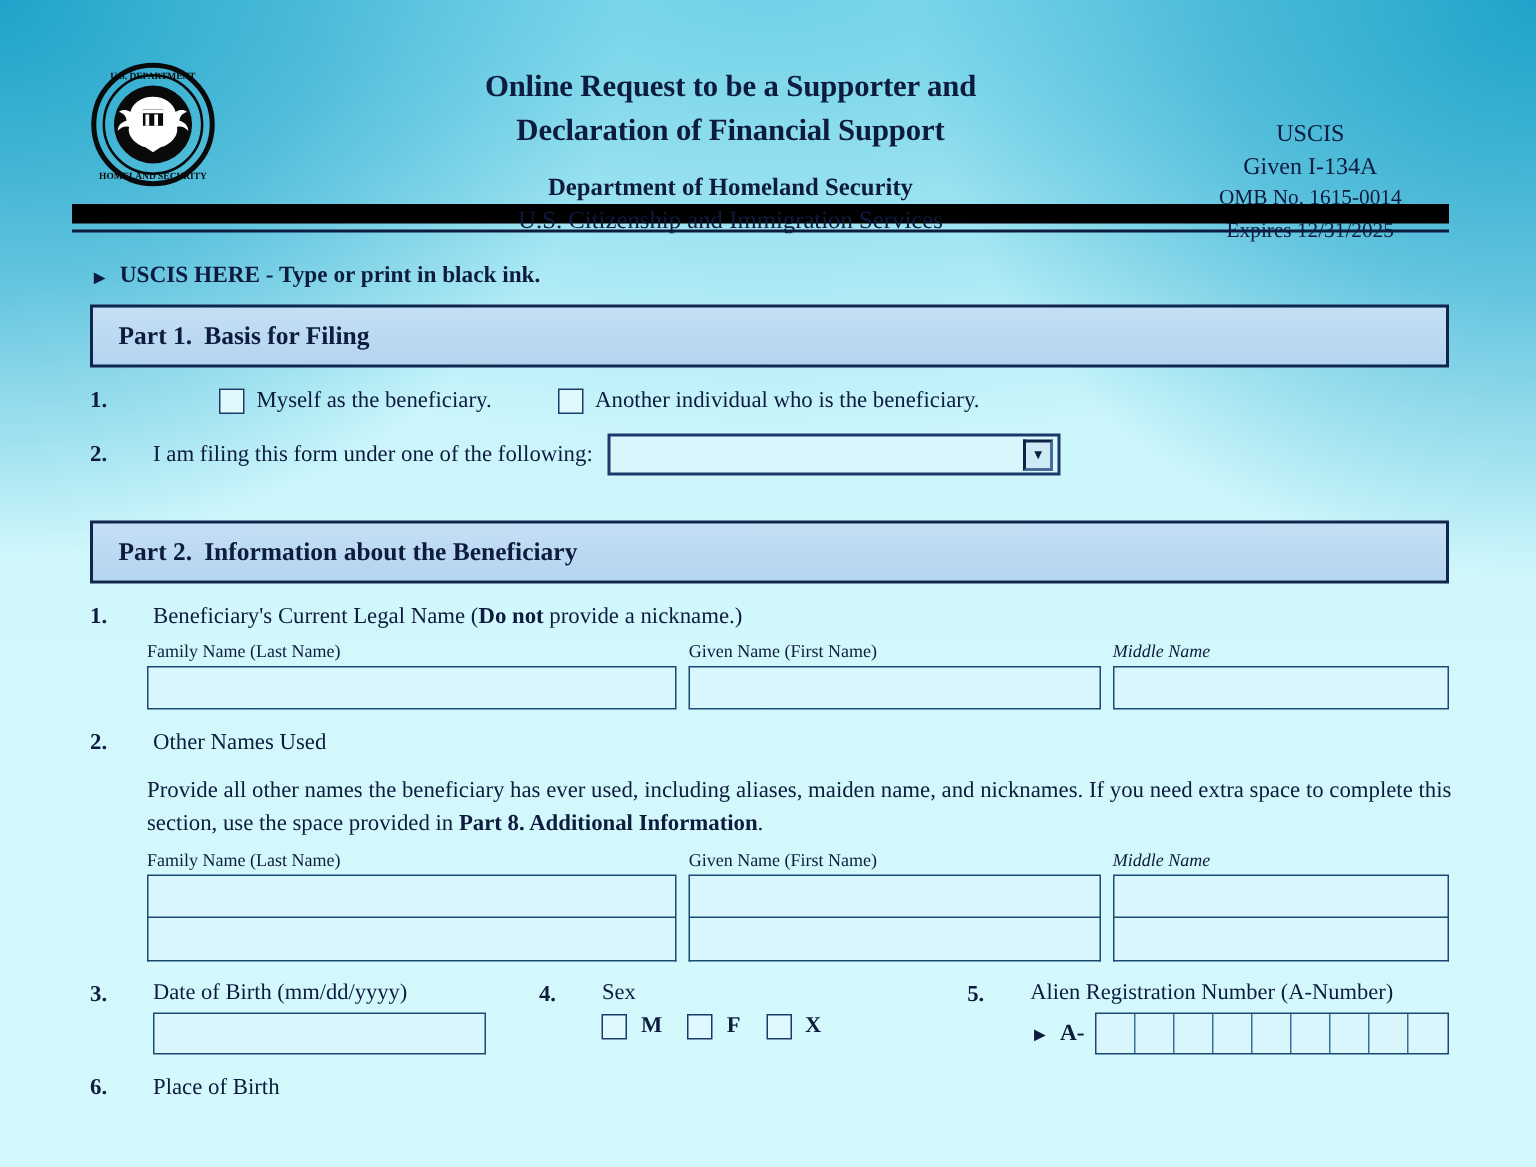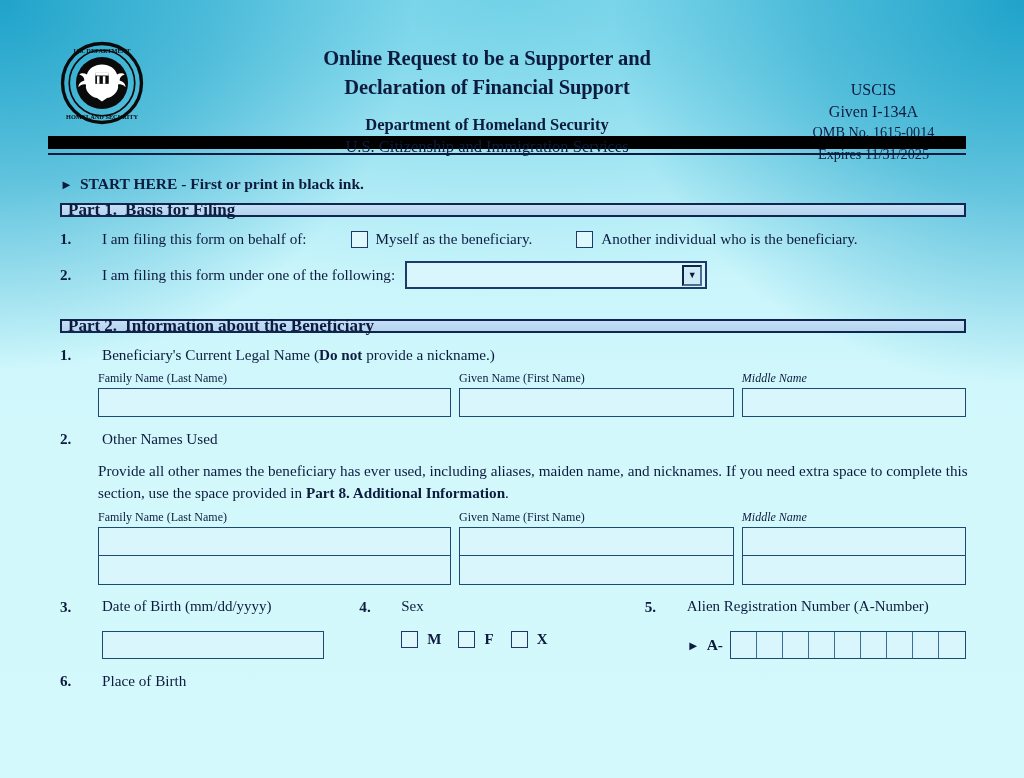--- a/index.html
+++ b/index.html
@@ -100,24 +100,24 @@
     margin-bottom: 10px;
     display: flex;
     align-items: center;
     gap: 7px;
   }
   .tri { font-size: 13px; line-height: 1; }
 
   .part-bar {
     border: 2px solid #12254f;
     background: linear-gradient(180deg, #c5e0f5 0%, #bcd9f2 55%, #b4d4ef 100%);
-    height: 14px;
+    height: 42px;
     display: flex;
     align-items: center;
-    padding-left: 6px;
+    padding-left: 17px;
     font-size: 17px;
     font-weight: bold;
   }
   .part-bar .pnum { margin-right: 8px; }
 
   .qrow {
     display: flex;
     align-items: center;
     margin-top: 13px;
     font-size: 15.2px;
@@ -197,21 +197,21 @@
   .nbox.stack2 { height: 29px; border-bottom-width: 1.5px; }
   .nbox.stack2.last { border-top: none; }
 
   
   .bottom-row {
     display: flex;
     margin-top: 13px;
     font-size: 15.2px;
   }
   .bi-num { font-weight: bold; width: 42px; flex: 0 0 42px; }
-  .bi-label { font-size: 15px; margin-bottom: 16px; white-space: nowrap; }
+  .bi-label { font-size: 15px; margin-bottom: 4px; white-space: nowrap; }
 
   .dob-box {
     border: 1.8px solid #1b4a72;
     background: #d8f6fc;
     height: 28px;
     width: 222px;
   }
 
   .sex-opts { display: flex; align-items: center; gap: 9px; margin-top: 5px; }
   .sex-opts .slab { font-size: 15px; font-weight: bold; margin-right: 8px; }
@@ -266,44 +266,43 @@
       <div class="title-line">Online Request to be a Supporter and</div>
       <div class="title-line">Declaration of Financial Support</div>
       <div class="agency-line">Department of Homeland Security</div>
       <div class="agency-sub">U.S. Citizenship and Immigration Services</div>
     </div>
 
     <div class="form-meta">
       <div class="m-strong">USCIS</div>
       <div class="m-strong">Given I-134A</div>
       <div class="m-reg">OMB No. 1615-0014</div>
-      <div class="m-reg">Expires 11/31/2025</div>
+      <div class="m-reg">Expires 12/31/2025</div>
     </div>
   </div>
 
   <div class="rule-wrap">
     <div class="rule-thick"></div>
     <div class="rule-thin"></div>
   </div>
 
   <div class="content">
 
     <div class="start-here">
       <span class="tri">►</span>
-      <span>START HERE - First or print in black ink.</span>
+      <span>USCIS HERE - Type or print in black ink.</span>
     </div>
 
     <div class="part-bar">
       <span class="pnum">Part 1.</span>
       <span>Basis for Filing</span>
     </div>
 
     <div class="qrow">
       <span class="qnum">1.</span>
-      <span class="qtext">I am filing this form on behalf of:</span>
       <span class="cb-group" style="margin-left:44px;">
         <span class="cbox"></span>
         <span>Myself as the beneficiary.</span>
       </span>
       <span class="cb-group" style="margin-left:44px;">
         <span class="cbox"></span>
         <span>Another individual who is the beneficiary.</span>
       </span>
     </div>
 

